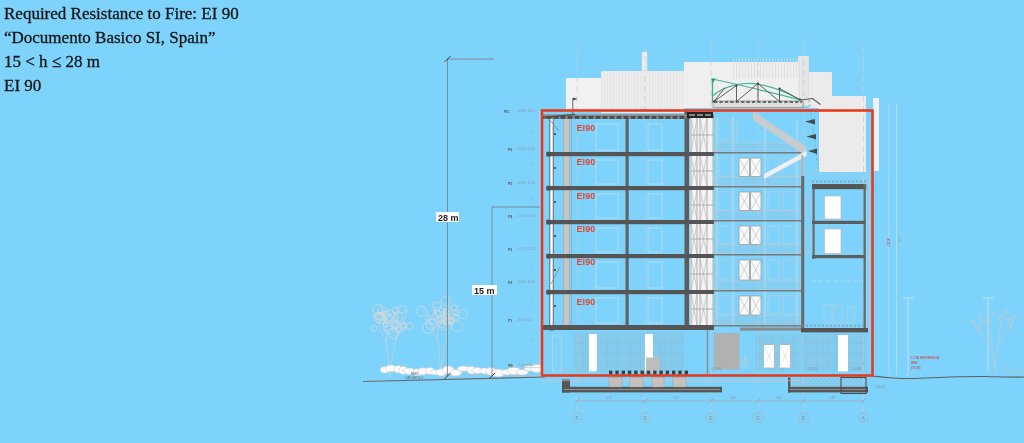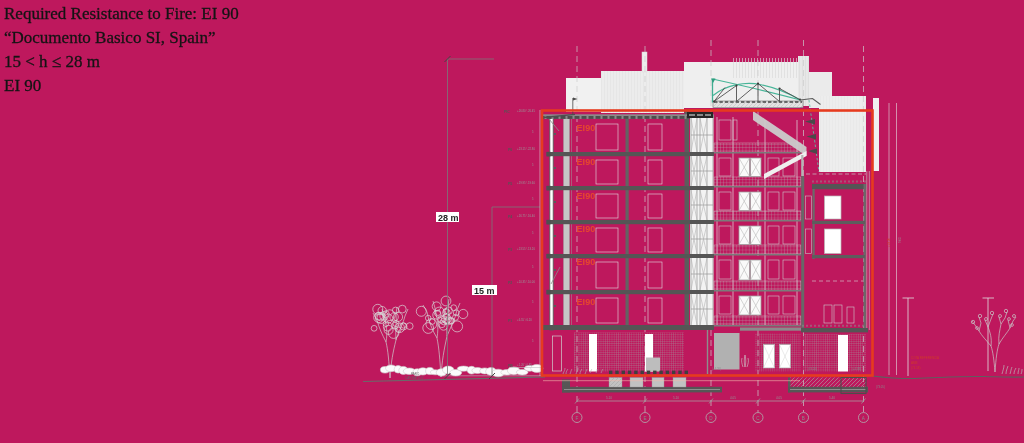--- a/index.html
+++ b/index.html
@@ -1,16 +1,16 @@
 <!DOCTYPE html>
 <html><head>
 <meta charset="utf-8">
 <style>
   html,body{margin:0;padding:0;background:#ffffff;}
-  #page{position:relative;width:1024px;height:443px;overflow:hidden;background:#be185d;
+  #page{position:relative;width:1024px;height:443px;overflow:hidden;background:#7dd3fc;
         font-family:"Liberation Sans",sans-serif;}
   #title{position:absolute;left:4px;top:2px;font-family:"Liberation Serif",serif;
          font-size:17px;line-height:24px;color:#141414;white-space:pre;-webkit-text-stroke:0.3px #141414;}
   svg{position:absolute;left:0;top:0;}
 </style>
 </head>
 <body>
 <div id="page">
 
 <div id="title">Required Resistance to Fire: EI 90

